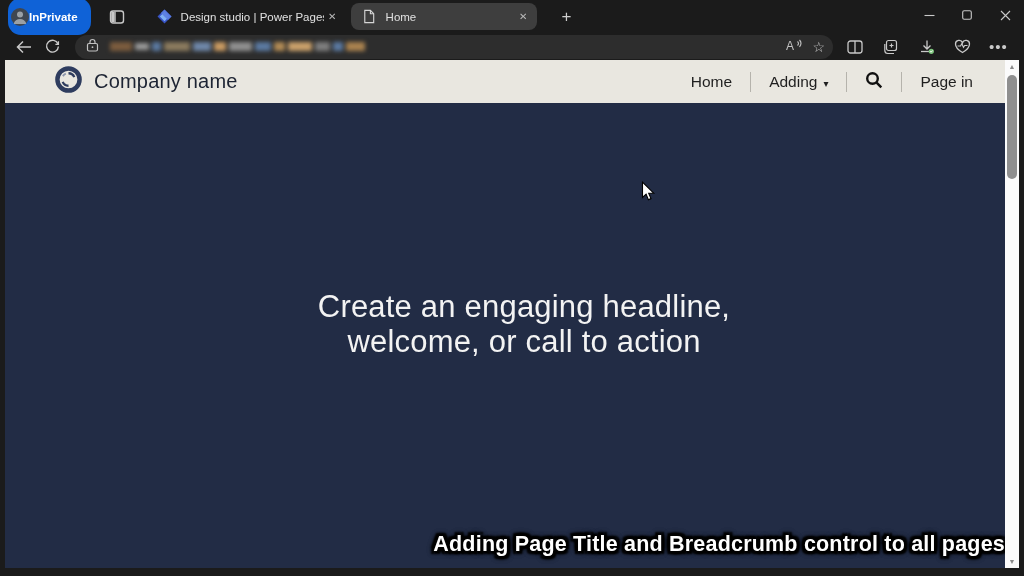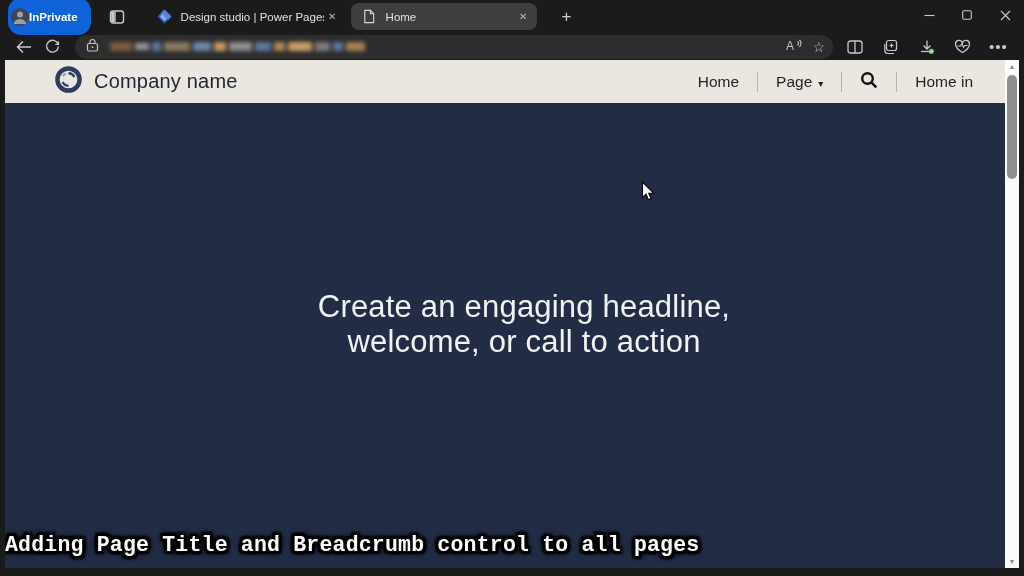--- a/index.html
+++ b/index.html
@@ -40,21 +40,21 @@
   .sitenav { margin-left:auto; display:flex; align-items:center; gap:0; }
   .navlink { font-size:15.5px; color:#1f1f1f; padding:4px 2px; text-decoration:none; display:flex; align-items:center; gap:6px; }
   .navsep { width:1px; height:20px; background:#b5b3ac; margin:0 16px; }
   .caret { font-size:10px; color:#1f1f1f; margin-top:3px; }
 
   .hero { text-align:center; padding-top:186px; }
   .headline { font-size:31px; font-weight:400; color:#f3f3f3; line-height:35px; letter-spacing:0.2px;padding-left:24px; }
   .headline span { display:block; }
   .cta { display:inline-block; margin-top:11px; background:#1e56c8; color:#fff; font-size:13px; font-weight:700; font-family:"Liberation Sans",sans-serif; border:none; border-radius:3px; padding:7px 26px 8px; cursor:pointer; }
 
-  .captionwrap { position:absolute; left:0; right:14px; bottom:11px; text-align:left;font-family:Liberation Mono, monospace; }
+  .captionwrap { position:absolute; left:6px; right:14px; bottom:11px; text-align:right; }
   .caption { font-size:21.5px; font-weight:700; color:#fff; letter-spacing:0.2px;
     text-shadow:
       -3px -3px 2px #000, 3px -3px 2px #000, -3px 3px 2px #000, 3px 3px 2px #000,
       -3px 0 2px #000, 3px 0 2px #000, 0 -3px 2px #000, 0 3px 2px #000,
       -2px -2px 1px #000, 2px 2px 1px #000, 0 0 7px #000, 0 0 7px #000; }
 
   .scrollbar { position:absolute; top:0; right:0; bottom:0; width:14px; background:#fbfbfb; z-index:5; }
   .sb-arrow { position:absolute; left:0; width:14px; text-align:center; font-size:7px; color:#8a8a8a; }
   .sb-thumb { position:absolute; left:2px; width:10px; top:15px; height:104px; background:#8f8f8f; border-radius:5px; }
 
@@ -219,35 +219,35 @@
       </span>
       <span class="brandname">Company name</span>
     </div>
 
     <nav class="sitenav">
       <a class="navlink" href="#">
           <span>Home</span>
         </a>
       <span class="navsep"></span>
       <a class="navlink" href="#">
-          <span>Page</span>
+          <span>Adding</span>
           <span class="caret">▾</span>
         </a>
       <span class="navsep"></span>
       <a class="navlink" href="#">
         <span>
           <svg width="18" height="18" viewBox="0 0 18 18" fill="none" stroke="#111" stroke-width="2.4">
               <circle cx="7.5" cy="7.5" r="5.3"></circle>
               <line x1="11.6" y1="11.6" x2="16.3" y2="16.3"></line>
             </svg>
         </span>
       </a>
       <span class="navsep"></span>
       <a class="navlink" href="#">
-          <span>Home in</span>
+          <span>Page in</span>
         </a>
     </nav>
   </div>
 
   <div class="hero">
     <h1 class="headline">
       <span>Create an engaging headline,</span>
       <span>welcome, or call to action</span>
     </h1>
   </div>

